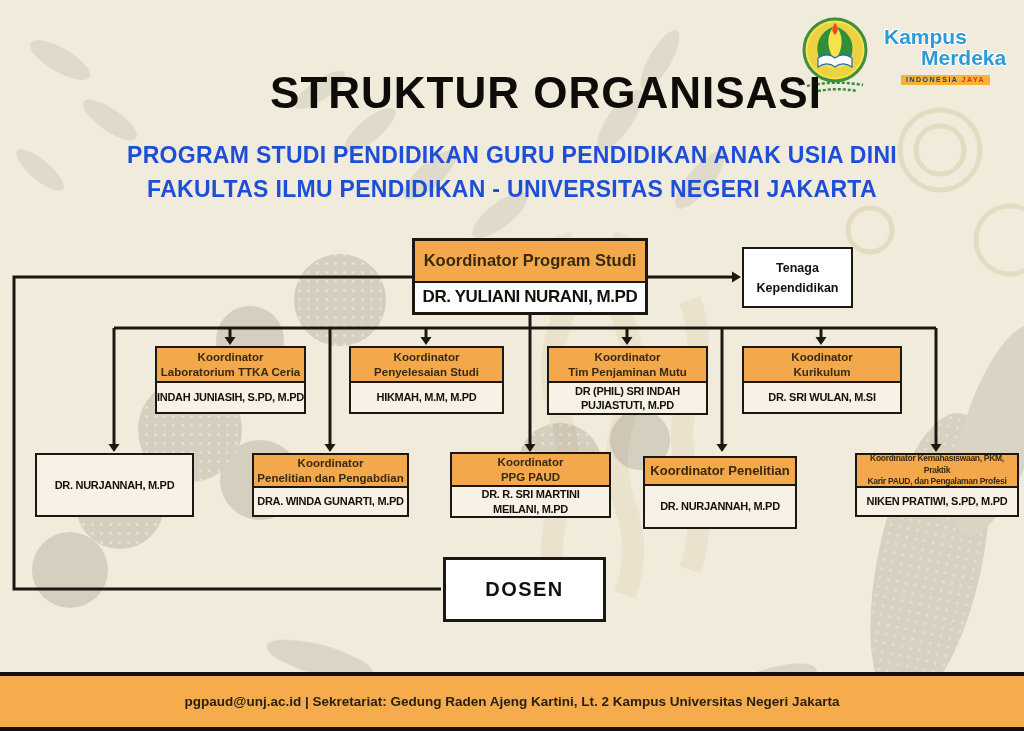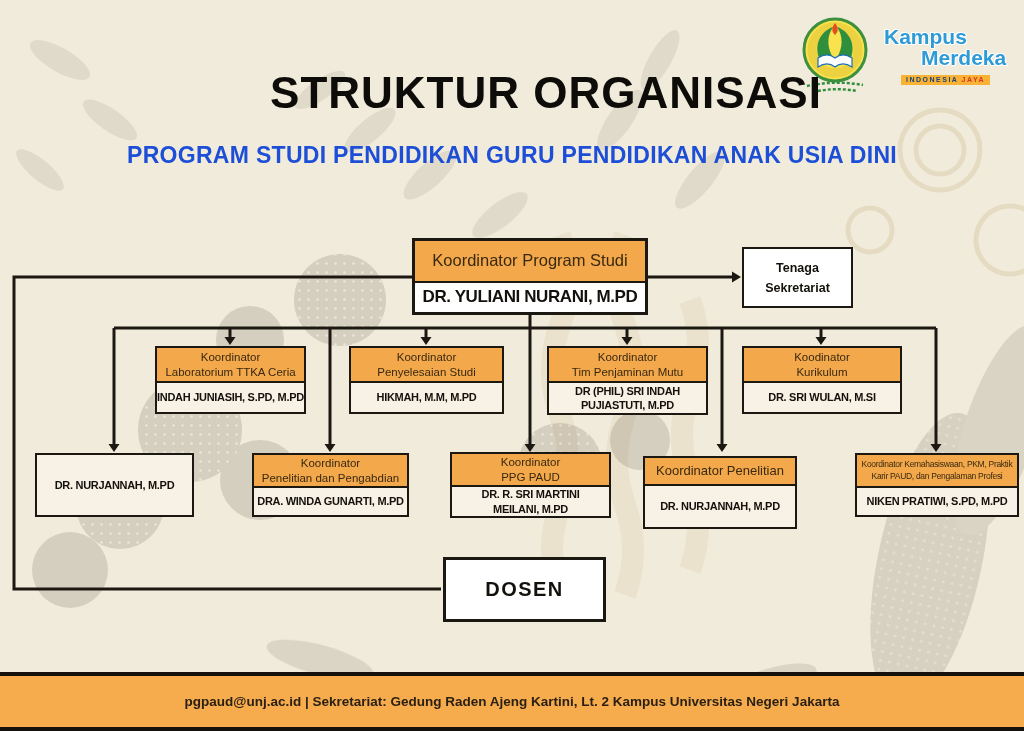--- a/index.html
+++ b/index.html
@@ -20,21 +20,21 @@
   .page-title{position:absolute;top:68px;left:0;width:100%;text-align:center;font-weight:bold;
               font-size:44px;letter-spacing:1px;color:#0E0C09;z-index:2;margin-left:34px;}
   .page-sub{position:absolute;left:0;width:100%;text-align:center;font-weight:bold;
             font-size:23px;letter-spacing:.3px;color:#1d4ed8;z-index:2;}
   .sub1{top:142px}.sub2{top:176px}
 
   .org-box{position:absolute;z-index:2;box-sizing:border-box;border:2px solid var(--ink);
            background:var(--cream);display:flex;flex-direction:column;}
   .org-head{background:var(--orange);border-bottom:2px solid var(--ink);flex:0 0 auto;
             display:flex;align-items:center;justify-content:center;white-space:pre-line;
-            text-align:center;font-weight:normal;color:#39290F;font-size:11.5px;line-height:1.28;}
+            text-align:center;font-weight:bold;color:#39290F;font-size:11.5px;line-height:1.28;}
   .org-body{flex:1;display:flex;align-items:center;justify-content:center;white-space:pre-line;
             text-align:center;font-weight:bold;color:#14110C;font-size:11px;line-height:1.3;
             letter-spacing:-.3px;}
   .root{border-width:3px;background:#fff;}
   .root .org-head{height:40px;font-size:16.5px;}
   .root .org-body{font-size:17px;letter-spacing:-.4px;}
   .r2 .org-head{height:33px;}
   .r3 .org-head{height:31px;}
   .single .org-head{height:26px;font-size:13px;}
   .tiny .org-head{font-size:8.5px;letter-spacing:-.3px;line-height:1.4;}
@@ -140,20 +140,21 @@
   </svg>
 
   <div class="km">
     <div class="km-line">Kampus</div>
     <div class="km-line km-l2">Merdeka</div>
     <div class="km-banner"><span>INDONESIA</span> <span class="jaya">JAYA</span></div>
   </div>
 
   <div class="page-title">STRUKTUR ORGANISASI</div>
   <div class="page-sub sub1">PROGRAM STUDI PENDIDIKAN GURU PENDIDIKAN ANAK USIA DINI</div>
+  <div class="page-sub sub2">FAKULTAS ILMU PENDIDIKAN - UNIVERSITAS NEGERI JAKARTA</div>
 
   <svg class="connectors" width="1024" height="731" viewBox="0 0 1024 731" aria-hidden="true">
     <g stroke="#1B1812" stroke-width="3" fill="none">
       <path d="M412 277 H14 V589 H441"></path>
       <path d="M648 277 H733"></path>
       <path d="M530 315 V445"></path>
       <path d="M114 328 H936"></path>
       <path d="M114 328 V445"></path>
       <path d="M330 328 V445"></path>
       <path d="M722 328 V445"></path>
@@ -176,21 +177,21 @@
       <polygon points="930.5,444 941.5,444 936,452"></polygon>
     </g>
   </svg>
 
   <div class="org-box root" style="left:412px;top:238px;width:236px;height:77px;">
     <div class="org-head">Koordinator Program Studi</div>
     <div class="org-body">DR. YULIANI NURANI, M.PD</div>
   </div>
 
   <div class="org-box plainbox tenaga" style="left:742px;top:247px;width:111px;height:61px;">Tenaga
-Sekretariat</div>
+Kependidikan</div>
 
   <div class="org-box r2" style="left:155px;top:346px;width:151px;height:68px;">
     <div class="org-head">Koordinator
 Laboratorium TTKA Ceria</div>
     <div class="org-body">INDAH JUNIASIH, S.PD, M.PD</div>
   </div>
 
   <div class="org-box r2" style="left:349px;top:346px;width:155px;height:68px;">
     <div class="org-head">Koordinator
 Penyelesaian Studi</div>

